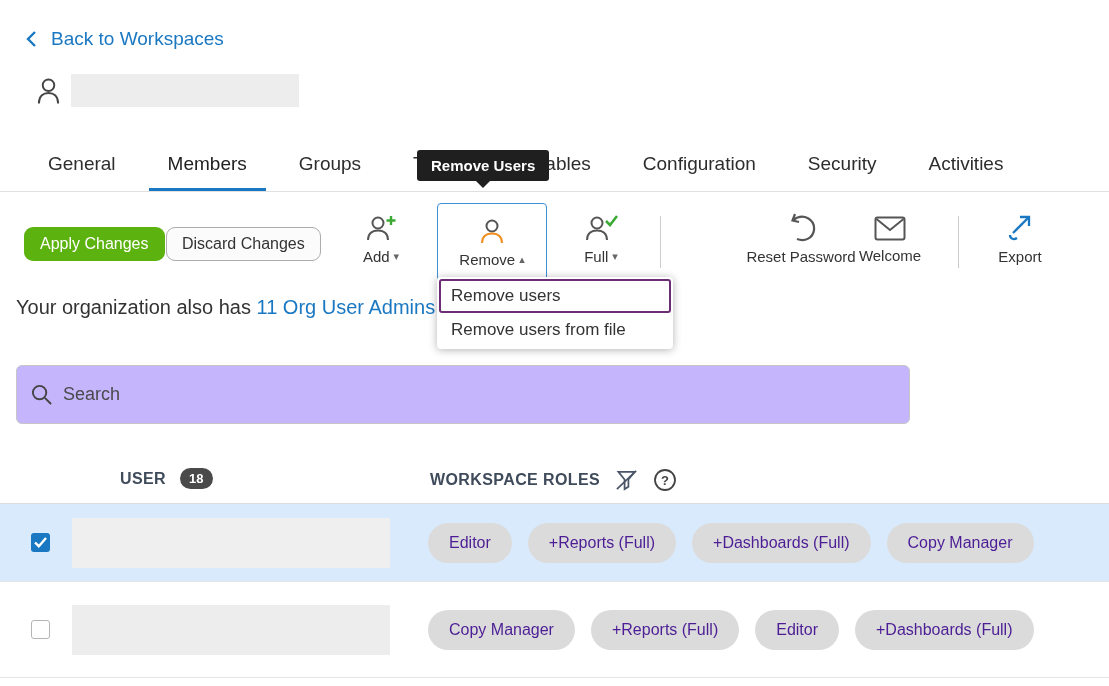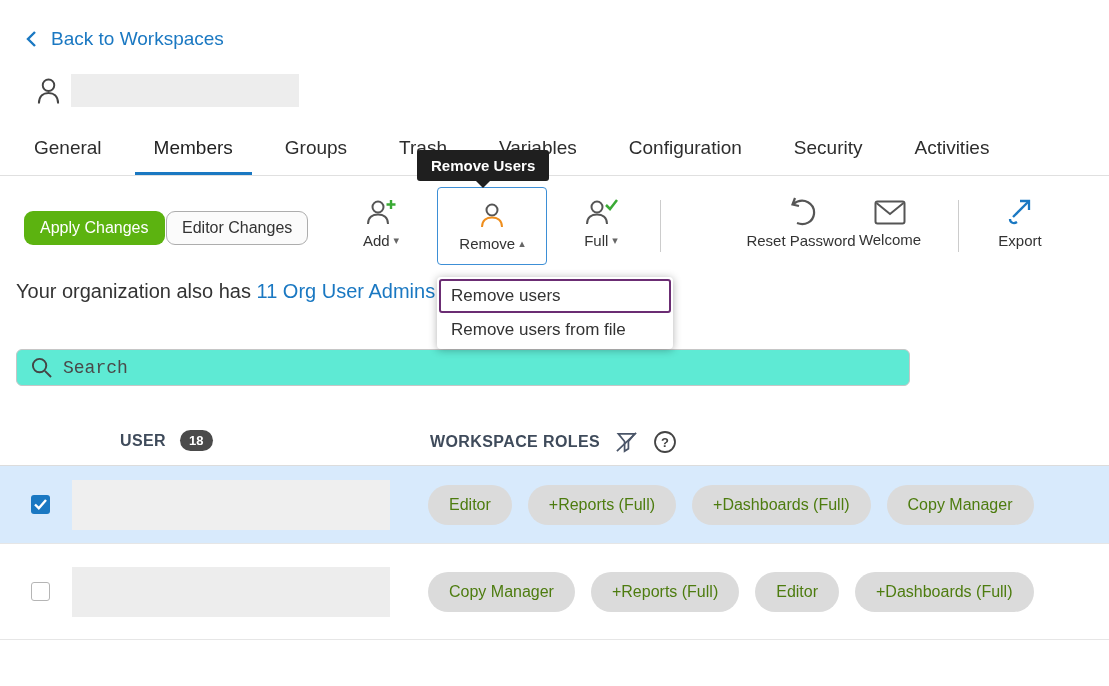--- a/index.html
+++ b/index.html
@@ -9,21 +9,21 @@
   
   .back-link { display: inline-flex; align-items: center; gap: 14px; margin: 28px 0 0 26px;
     color: #1a78c2; font-size: 19px; cursor: pointer; }
 
   
   .ws-row { display: flex; align-items: center; gap: 10px; margin: 22px 0 0 36px; }
   .redacted { background: #ededed; }
   .ws-name { width: 228px; height: 33px; }
 
   
-  .tabs { display: flex; gap: 14px; padding-left: 15px; margin-top: 30px; border-bottom: 1px solid #e0e0e0; }
+  .tabs { display: flex; gap: 14px; padding-left: 29px; margin-top: 46px; border-bottom: 1px solid #e0e0e0; }
   .tab { padding: 0 19px 13px; font-size: 19px; color: #2d2d2d; cursor: pointer; border-bottom: 3px solid transparent; white-space: nowrap; }
   .tab.active { border-bottom-color: #1a78c2; color: #222; }
 
   
   .toolbar { position: relative; height: 92px; margin-top: 8px; }
   .btn { font-family: inherit; font-size: 16px; border-radius: 9px; cursor: pointer; }
   .btn-apply { position: absolute; left: 24px; top: 27px; background: #5cb310; color: #fff; border: none; padding: 8px 16px; }
   .btn-discard { position: absolute; left: 166px; top: 27px; background: #fbfbfb; color: #333; border: 1px solid #adadad; padding: 7px 15px; }
   .tool { position: absolute; top: 13px; display: flex; flex-direction: column; align-items: center; cursor: pointer; }
   .tool .lbl { margin-top: 5px; font-size: 15px; color: #333; display: flex; align-items: center; gap: 4px; white-space: nowrap; }
@@ -48,22 +48,22 @@
   .dropdown { position: absolute; left: 437px; top: 277px; z-index: 20; width: 236px; background: #fff;
     border-radius: 4px; box-shadow: 0 1px 8px rgba(0,0,0,0.3); padding: 2px; }
   .dd-item { font-size: 17px; color: #333; padding: 7px 12px; cursor: pointer; white-space: nowrap; background: #fff; }
   .dd-item.selected { border: 2px solid #6b2d73; border-radius: 3px; padding: 5px 10px; }
 
   
   .org-note { margin: 4px 0 0 16px; font-size: 20px; color: #333; }
   .org-link { color: #1a78c2; cursor: pointer; }
 
   
-  .search-box { margin: 46px 0 0 16px; width: 894px; height: 37px; border: 1px solid #c6c6c6; border-radius: 6px;
-    display: flex; align-items: center; gap: 11px; padding: 0 14px; background: #5eead4; font-family: Liberation Mono, monospace; }
+  .search-box { margin: 46px 0 0 16px; width: 894px; height: 59px; border: 1px solid #c6c6c6; border-radius: 6px;
+    display: flex; align-items: center; gap: 11px; padding: 0 14px; background: #c4b5fd; }
   .search-box input { border: none; outline: none; flex: 1; font-family: inherit; font-size: 18px; color: #333; background: transparent; }
   .search-box input::placeholder { color: #4a4a4a; opacity: 1; }
 
   
   .thead { position: relative; height: 44px; margin-top: 36px; border-bottom: 1px solid #dcdcdc; }
   .col-user { position: absolute; left: 72px; top: 8px; display: flex; align-items: center; gap: 14px; margin-left: 48px; }
   .col-roles { position: absolute; left: 430px; top: 8px; display: flex; align-items: center; gap: 15px; }
   .col-title { font-size: 16px; font-weight: bold; color: #3f4b5b; letter-spacing: 0.4px; }
   .count-badge { background: #4a4a4a; color: #fff; font-size: 13px; font-weight: bold; padding: 3px 9px; border-radius: 11px; }
   .hicon { cursor: pointer; display: inline-flex; }
@@ -71,21 +71,21 @@
   .trow { position: relative; border-bottom: 1px solid #e6e6e6; }
   .trow.selected { background: #d8eafc; }
   .row-1 { height: 78px; }
   .row-2 { height: 96px; }
   .checkbox { position: absolute; left: 31px; top: 50%; margin-top: -10px; width: 19px; height: 19px;
     border-radius: 3px; cursor: pointer; display: flex; align-items: center; justify-content: center; }
   .checkbox.checked { background: #1a78c2; }
   .checkbox.unchecked { background: #fff; border: 1px solid #b5b5b5; }
   .name-block { position: absolute; left: 72px; top: 50%; margin-top: -25px; width: 318px; height: 50px; }
   .chips { position: absolute; left: 428px; top: 50%; transform: translateY(-50%); display: flex; gap: 16px; align-items: center; }
-  .chip { background: #dbdbdb; color: #4d7c0f; font-size: 16px; padding: 11px 21px; border-radius: 22px; white-space: nowrap; cursor: pointer; }
+  .chip { background: #dbdbdb; color: #4c1d95; font-size: 16px; padding: 11px 21px; border-radius: 22px; white-space: nowrap; cursor: pointer; }
 </style>
 </head>
 <body>
 
 <div class="page">
 
   
   <div class="back-link">
     <span style="display:inline-flex;">
       <svg width="11" height="18" viewBox="0 0 11 18">
@@ -114,21 +114,21 @@
     <div class="tab">Trash</div>
     <div class="tab">Variables</div>
     <div class="tab">Configuration</div>
     <div class="tab">Security</div>
     <div class="tab">Activities</div>
   </div>
 
   
   <div class="toolbar">
     <button class="btn btn-apply">Apply Changes</button>
-    <button class="btn btn-discard">Editor Changes</button>
+    <button class="btn btn-discard">Discard Changes</button>
 
     <div class="tool tool-add">
       <span style="display:inline-flex;">
         <svg width="32" height="30" viewBox="0 0 32 30">
             <circle cx="13" cy="10" r="5.5" fill="none" stroke="#555" stroke-width="2"></circle>
             <path d="M3 27 C3 20 8 17.5 13 17.5 C18 17.5 23 20 23 27" fill="none" stroke="#555" stroke-width="2"></path>
             <path d="M26 3 v9 M21.5 7.5 h9" stroke="#3aaa35" stroke-width="2.4" fill="none"></path>
           </svg>
       </span>
       <span class="lbl">

